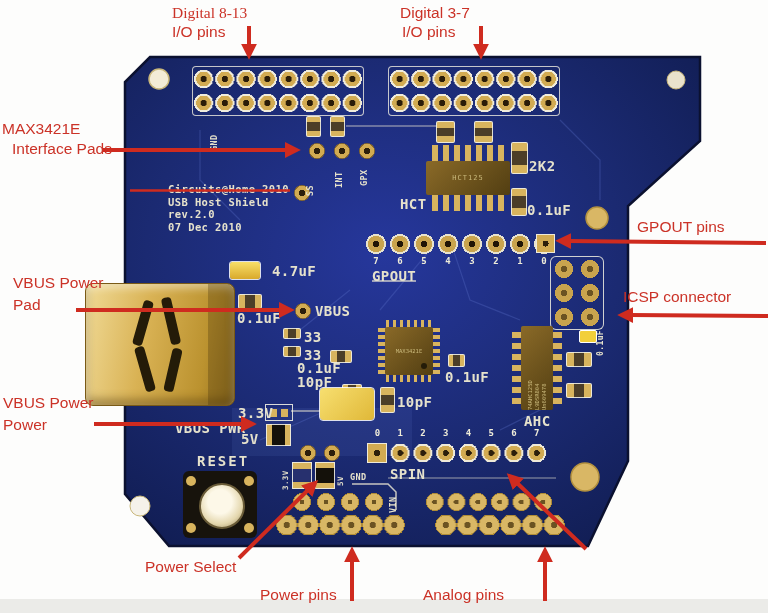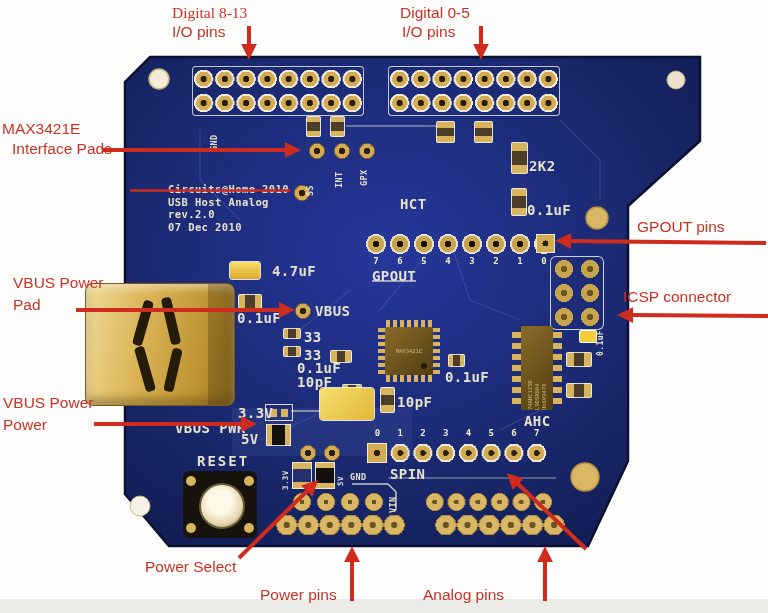--- a/index.html
+++ b/index.html
@@ -66,37 +66,44 @@
 
   <div class="hdrblock" style="left:192px;top:66px;width:170px;height:48px;"></div>
   <div class="hdrblock" style="left:388px;top:66px;width:170px;height:48px;"></div>
   <div class="silk vtext" style="left:209px;top:119px;height:32px;font-size:8.5px;">GND</div>
 
   <div class="smd" style="left:306px;top:116px;width:13px;height:19px;"></div>
   <div class="smd" style="left:330px;top:116px;width:13px;height:19px;"></div>
   <div class="smd" style="left:436px;top:121px;width:17px;height:20px;"></div>
   <div class="smd" style="left:474px;top:121px;width:17px;height:20px;"></div>
 
+  <div style="position:absolute;left:426px;top:143px;width:84px;height:70px;">
+    <div style="position:absolute;left:6px;top:2px;width:72px;height:16px;background:repeating-linear-gradient(90deg,#d8b45e 0 6px,transparent 6px 11px);"></div>
+    <div class="chipbody" style="position:absolute;left:0;top:18px;width:84px;height:34px;display:flex;align-items:center;justify-content:center;">
+      <span class="chiptext" style="font-size:7px;letter-spacing:1px;">HCT125</span>
+    </div>
+    <div style="position:absolute;left:6px;top:52px;width:72px;height:16px;background:repeating-linear-gradient(90deg,#d8b45e 0 6px,transparent 6px 11px);"></div>
+  </div>
   <div class="silk" style="left:400px;top:196px;">HCT</div>
   <div class="smd" style="left:511px;top:142px;width:15px;height:30px;"></div>
   <div class="silk" style="left:529px;top:158px;">2K2</div>
   <div class="smd" style="left:511px;top:188px;width:14px;height:26px;"></div>
   <div class="silk" style="left:527px;top:202px;">0.1uF</div>
 
   <div class="pad" style="left:309px;top:143px;"></div>
   <div class="pad" style="left:334px;top:143px;"></div>
   <div class="pad" style="left:359px;top:143px;"></div>
   <div class="pad" style="left:294px;top:185px;"></div>
   <div class="silk vtext" style="left:305px;top:170px;height:26px;font-size:8.5px;">SS</div>
   <div class="silk vtext" style="left:334px;top:162px;height:26px;font-size:8.5px;">INT</div>
   <div class="silk vtext" style="left:359px;top:160px;height:26px;font-size:8.5px;">GPX</div>
 
   <div style="position:absolute;left:168px;top:183px;">
     <div class="silk big" style="position:static;">Circuits@Home 2010</div>
-    <div class="silk big" style="position:static;">USB Host Analog</div>
+    <div class="silk big" style="position:static;">USB Host Shield</div>
     <div class="silk big" style="position:static;">rev.2.0</div>
     <div class="silk big" style="position:static;">07 Dec 2010</div>
   </div>
 
   <div class="dotstrip" style="left:364px;top:232px;width:192px;height:24px;
        background-image:radial-gradient(circle at 12px 12px, #201505 0 3px, #c9a44e 3px 8px, #e7e2cf 8px 10px, transparent 10px);background-size:24px 24px;"></div>
   <div style="position:absolute;left:536px;top:234px;width:17px;height:17px;border:1.5px solid #efead8;background:radial-gradient(circle,#2c1f0b 0 3px,#d2ab52 3px);"></div>
   <div class="numrow" style="left:364px;top:256px;">
       <span style="width:24px;">7</span>
       <span style="width:24px;">6</span>
@@ -240,21 +247,21 @@
       <path d="M94,424 L244,424" marker-end="url(#ah)"></path>
       <path d="M239,558 L309,489" marker-end="url(#ah)"></path>
       <path d="M352,601 L352,559" marker-end="url(#ah)"></path>
       <path d="M545,601 L545,559" marker-end="url(#ah)"></path>
       <path d="M586,549 L516,482" marker-end="url(#ah)"></path>
     </g>
   </svg>
 
   <div class="ann" style="left:172px;top:4px;font-family:Liberation Serif, serif;">Digital 8-13</div>
   <div class="ann" style="left:172px;top:23px;">I/O pins</div>
-  <div class="ann" style="left:400px;top:4px;">Digital 0-5</div>
+  <div class="ann" style="left:400px;top:4px;">Digital 3-7</div>
   <div class="ann" style="left:402px;top:23px;">I/O pins</div>
   <div class="ann" style="left:2px;top:120px;">MAX3421E</div>
   <div class="ann" style="left:12px;top:140px;">Interface Pads</div>
   <div class="ann" style="left:637px;top:218px;">GPOUT pins</div>
   <div class="ann" style="left:623px;top:288px;">ICSP connector</div>
   <div class="ann" style="left:13px;top:274px;">VBUS Power</div>
   <div class="ann" style="left:13px;top:296px;">Pad</div>
   <div class="ann" style="left:3px;top:394px;">VBUS Power</div>
   <div class="ann" style="left:3px;top:416px;">Power</div>
   <div class="ann" style="left:145px;top:558px;">Power Select</div>

